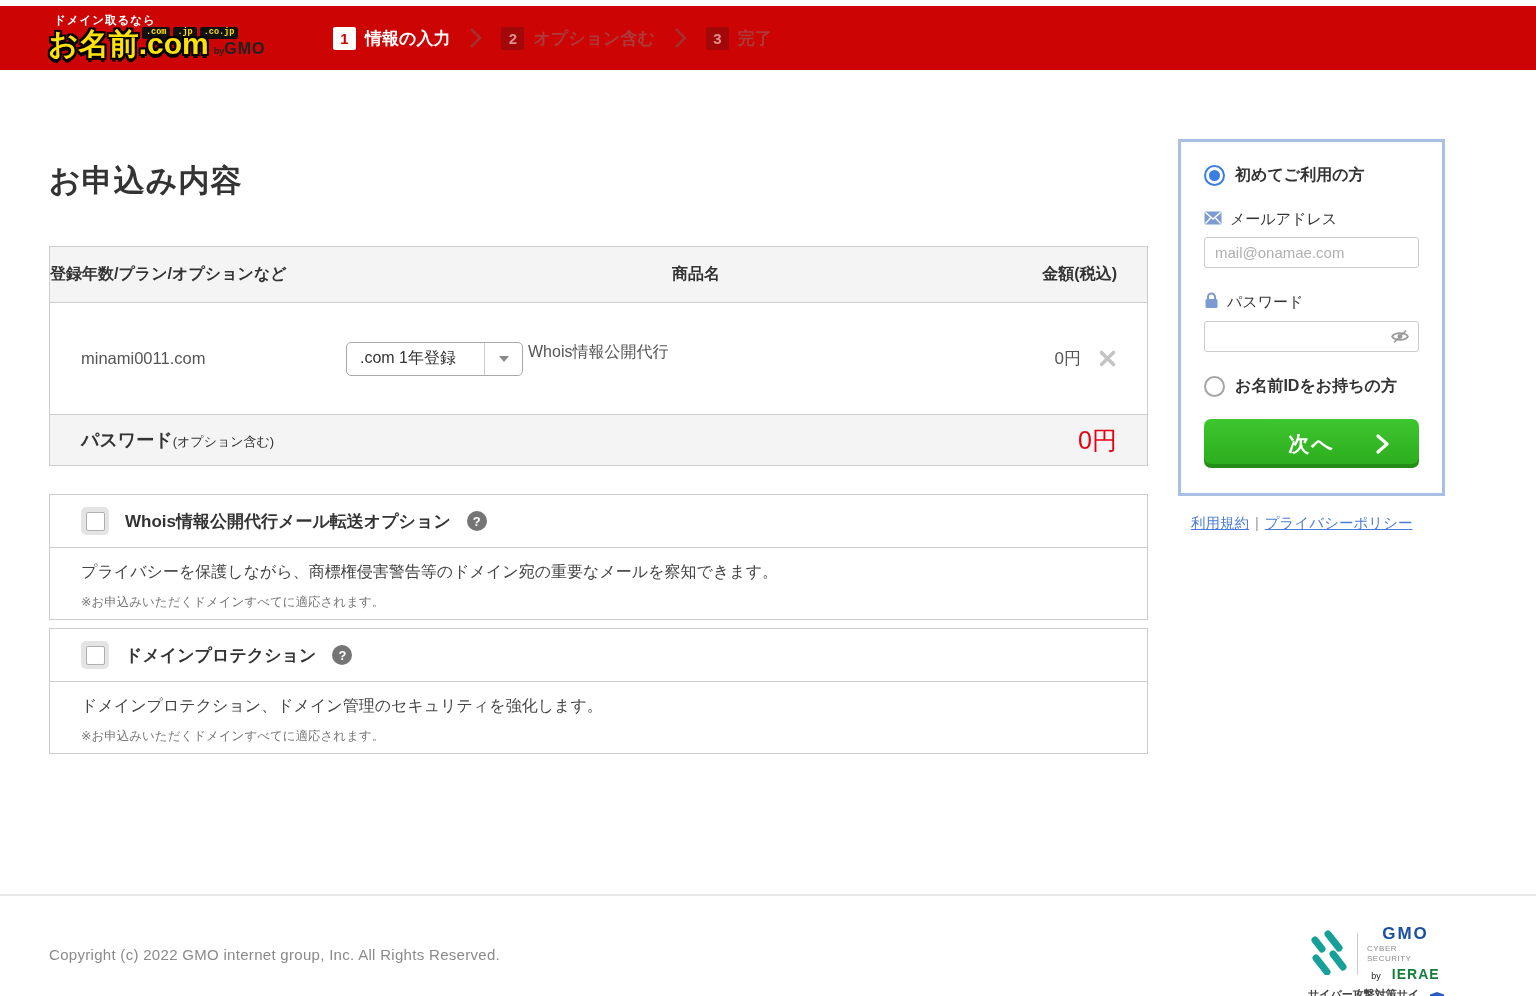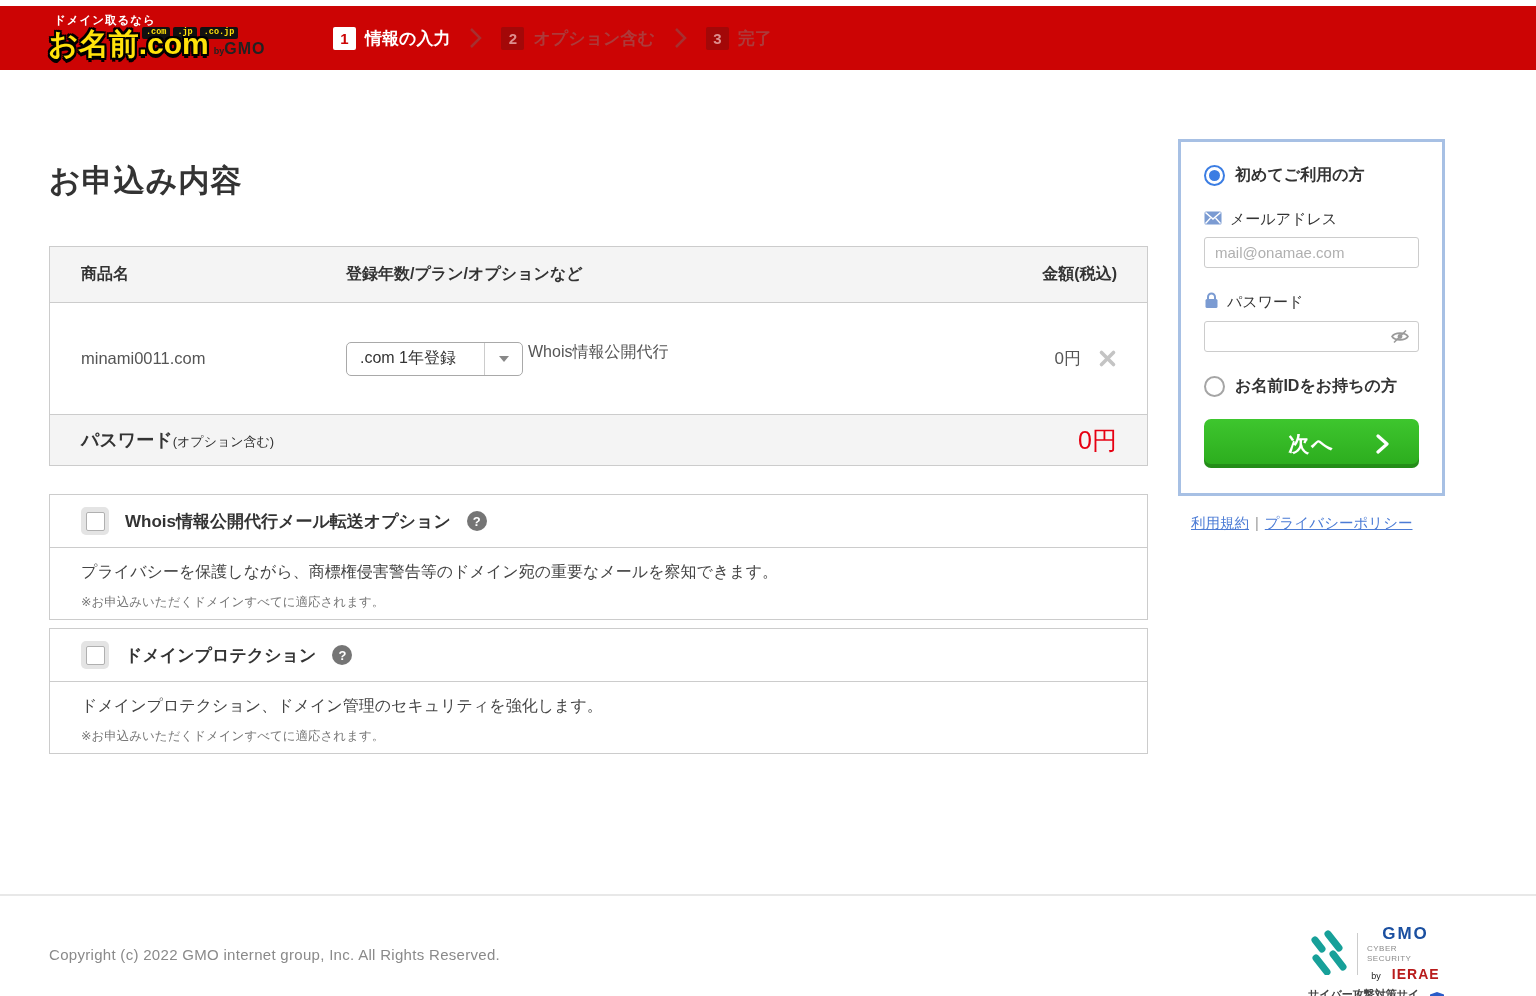--- a/index.html
+++ b/index.html
@@ -97,21 +97,21 @@
   .copyright { position:absolute; left:49px; top:946px; font-size:15px; color:#8a8a8a; letter-spacing:0.3px; }
   .sec-logo { position:absolute; left:1308px; top:925px; width:136px; }
   .sec-top { display:flex; align-items:center; }
   .sec-stripes { flex:0 0 auto; }
   .sec-vline { width:1px; height:42px; background:#ccc; margin:0 9px 0 7px; }
   .sec-textcol { display:flex; flex-direction:column; align-items:center; }
   .sec-gmo { font-size:17px; font-weight:800; color:#1a4fa0; letter-spacing:2px; line-height:1.1; }
   .sec-cyber { font-size:8px; color:#8a8a8a; letter-spacing:0.5px; line-height:1.3; }
   .sec-by-row { display:flex; align-items:baseline; gap:3px; margin-top:2px; }
   .sec-by { font-size:9px; color:#222; }
-  .sec-ierae { font-size:14px; font-weight:bold; color:#b91c1c; letter-spacing:1px;padding-left:8px; }
+  .sec-ierae { font-size:14px; font-weight:bold; color:#15803d; letter-spacing:1px;padding-left:8px; }
   .sec-caption-row { display:flex; align-items:center; gap:4px; margin-top:5px; }
   .sec-caption { font-size:11px; font-weight:bold; color:#444; }
 </style>
 </head>
 <body>
 
 <div id="page">
 
   <div class="header">
     <div class="logo">
@@ -149,22 +149,22 @@
         <span class="step-num">3</span>
         <span class="step-label">完了</span>
       </div>
     </div>
   </div>
 
   <h1 class="page-title">お申込み内容</h1>
 
   <div class="order-table">
     <div class="ot-header">
+      <div class="cell col-plan">登録年数/プラン/オプションなど</div>
       <div class="cell col-product">商品名</div>
-      <div class="cell col-plan">登録年数/プラン/オプションなど</div>
       <div class="cell col-amount">金額(税込)</div>
     </div>
     <div class="ot-body">
       <div class="col-product">
         <span class="product-name">minami0011.com</span>
       </div>
       <div class="col-plan">
         <div class="plan-stack">
           <div class="plan-select">
             <span class="plan-select-text">.com 1年登録</span>

